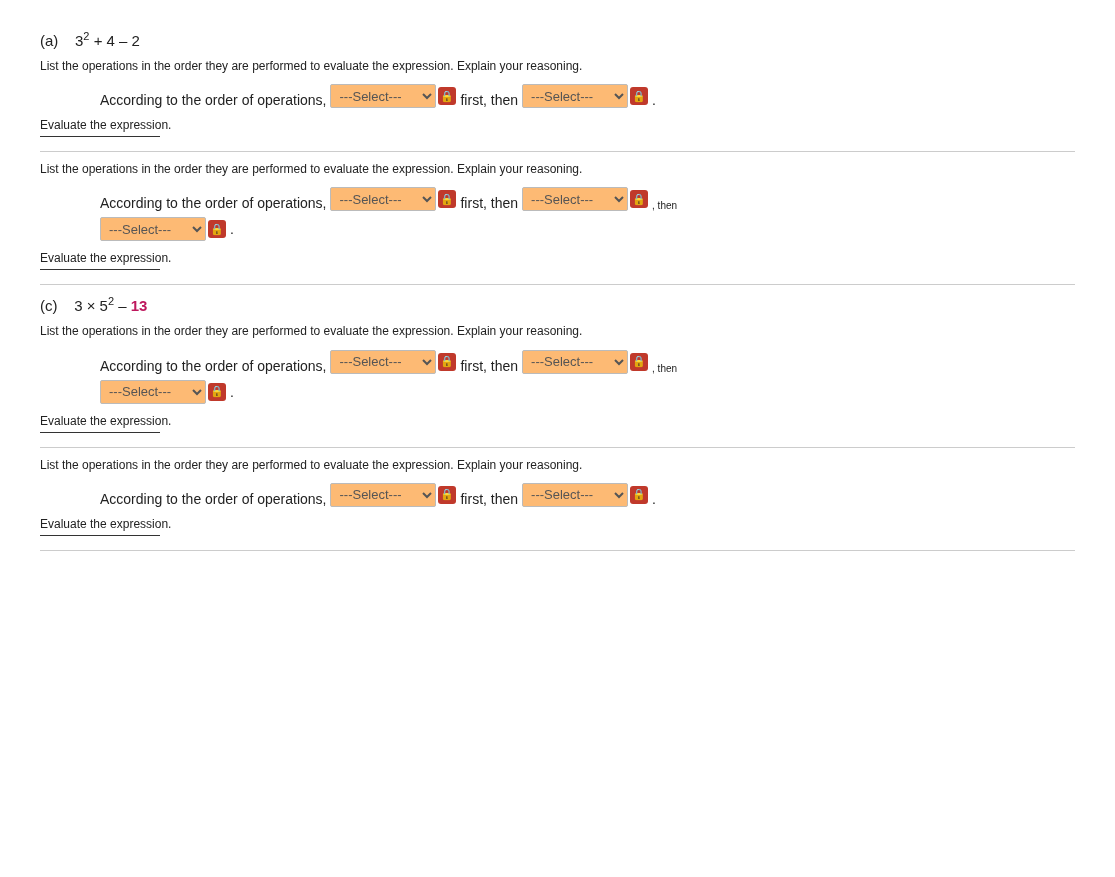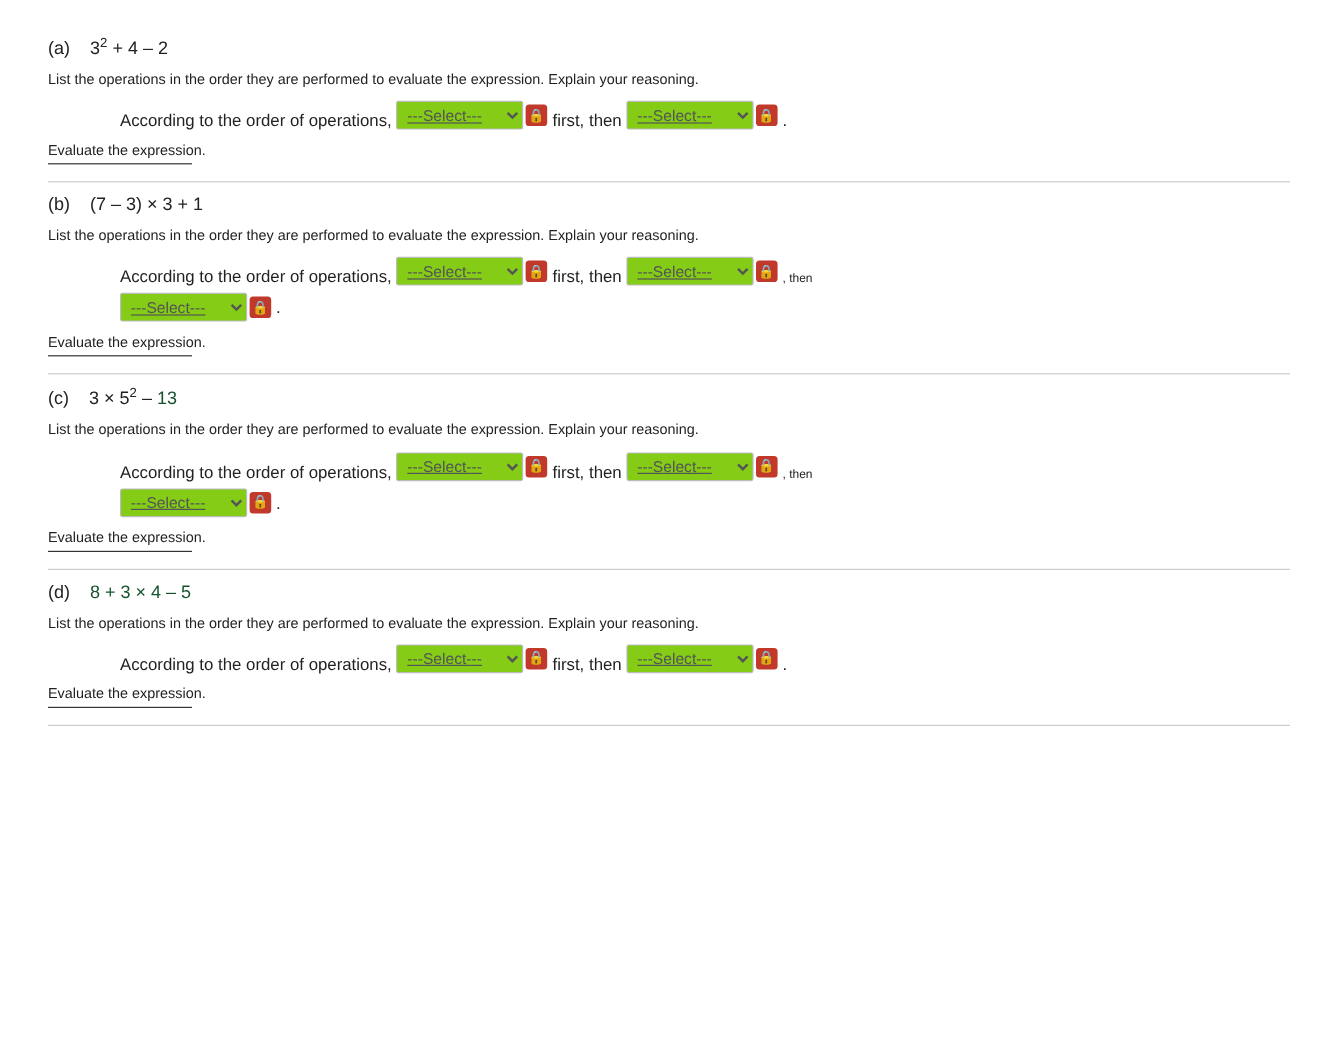--- a/index.html
+++ b/index.html
@@ -25,21 +25,22 @@
     }
     .expr {
       font-size: 15px;
       font-weight: normal;
     }
     .expr sup {
       font-size: 11px;
       vertical-align: super;
     }
     .expr .red {
-      color: #14532d;
+      color: #be185d;
+      font-weight: bold;
     }
     .instructions {
       font-size: 12px;
       margin-bottom: 8px;
       margin-top: 8px;
       line-height: 1.6;
     }
     .order-line {
       display: flex;
       align-items: flex-end;
@@ -62,24 +63,23 @@
       display: inline-flex;
       align-items: center;
       gap: 2px;
     }
     select {
       border: 1px solid #bbb;
       border-radius: 2px;
       padding: 2px 4px;
       font-size: 13px;
       color: #555;
-      background: #84cc16;
+      background: #fdba74;
       cursor: pointer;
       height: 24px;
-      text-decoration: underline;
     }
     .lock-icon {
       display: inline-flex;
       align-items: center;
       justify-content: center;
       width: 18px;
       height: 18px;
       background: #c0392b;
       border-radius: 3px;
       color: white;
@@ -144,27 +144,20 @@
       </select>
       <span class="lock-icon">🔒</span>
     </div>
     <span class="period">.</span>
   </div>
   <div class="evaluate-label">Evaluate the expression.</div>
   <div class="answer-line"></div>
 </div>
 
 <div class="section">
-  <div class="section-label">
-    <span>(b)</span>
-    &nbsp;&nbsp;
-    <span class="expr">
-      (7 – 3) × 3 + 1
-    </span>
-  </div>
   <div class="instructions">
     List the operations in the order they are performed to evaluate the expression. Explain your reasoning.
   </div>
   <div class="order-line">
     <span>According to the order of operations,</span>
     <div class="select-wrapper">
       <select>
         <option>---Select---</option>
         <option>addition</option>
         <option>subtraction</option>
@@ -262,27 +255,20 @@
       </select>
       <span class="lock-icon">🔒</span>
     </div>
     <span class="period">.</span>
   </div>
   <div class="evaluate-label">Evaluate the expression.</div>
   <div class="answer-line"></div>
 </div>
 
 <div class="section">
-  <div class="section-label">
-    <span>(d)</span>
-    &nbsp;&nbsp;
-    <span class="expr">
-      <span class="red">8 + 3 × 4 – 5</span>
-    </span>
-  </div>
   <div class="instructions">
     List the operations in the order they are performed to evaluate the expression. Explain your reasoning.
   </div>
   <div class="order-line">
     <span>According to the order of operations,</span>
     <div class="select-wrapper">
       <select>
         <option>---Select---</option>
         <option>addition</option>
         <option>subtraction</option>

